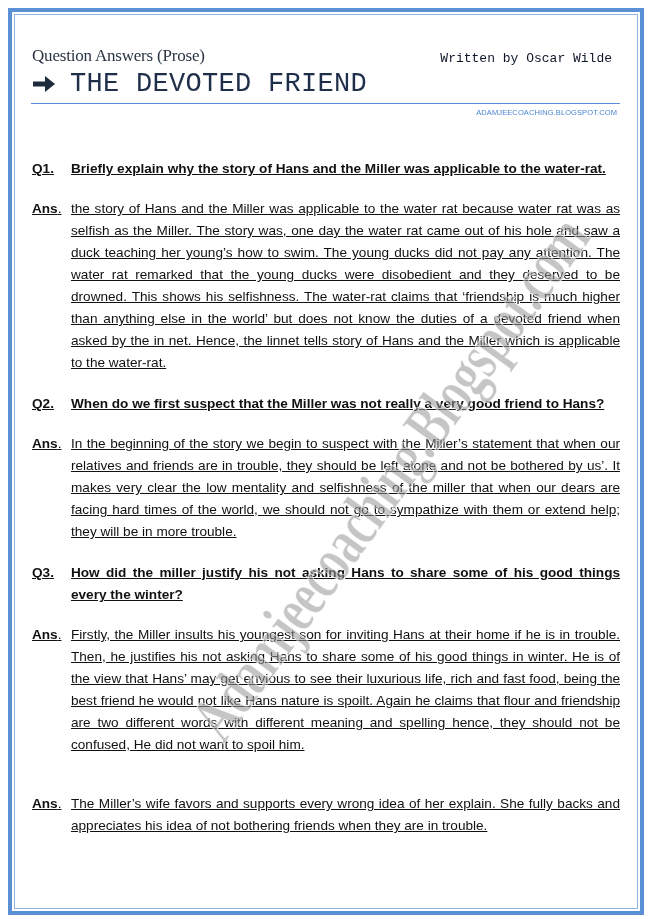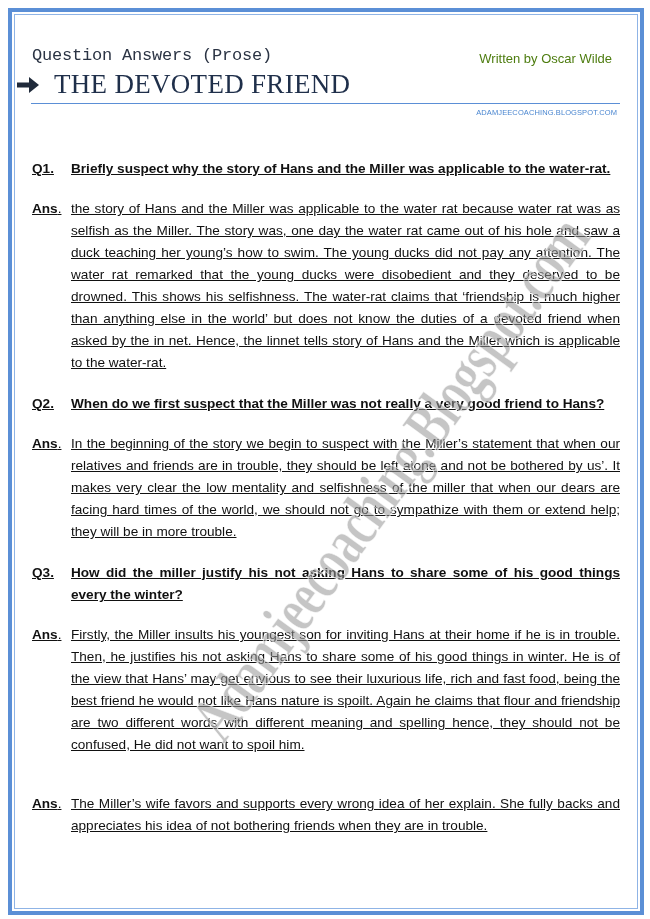--- a/index.html
+++ b/index.html
@@ -6,30 +6,30 @@
   body { width: 650px; height: 919px; position: relative; overflow: hidden; font-family: "Liberation Sans", "DejaVu Sans", sans-serif; }
   .page-border {
     position: absolute; left: 8px; top: 8px; width: 628px; height: 899px;
     border: 4px solid #5b8fd6; box-sizing: content-box;
   }
   .page-border::after {
     content: ""; position: absolute; left: 2px; top: 2px; right: 2px; bottom: 2px;
     border: 1px solid #8fb4e6;
   }
   .header-sub {
-    position: absolute; left: 32px; top: 46px; font-family: Liberation Mono, monospace;
+    position: absolute; left: 32px; top: 46px; font-family: Liberation Serif, serif;
     font-size: 17px; color: #2b3444; letter-spacing: -0.2px;
   }
   .header-author {
-    position: absolute; right: 38px; top: 51px; font-family: Liberation Sans, sans-serif;
-    font-size: 13px; color: #4d7c0f;
+    position: absolute; right: 38px; top: 51px; font-family: Liberation Mono, monospace;
+    font-size: 13px; color: #0f172a;
   }
   .header-title {
-    position: absolute; left: 16px; top: 69px; display: flex; align-items: center;
-    font-family: Liberation Serif, serif; font-size: 27px; color: #1f2f4a; letter-spacing: 0.3px;
+    position: absolute; left: 32px; top: 69px; display: flex; align-items: center;
+    font-family: Liberation Mono, monospace; font-size: 27px; color: #1f2f4a; letter-spacing: 0.3px;
   }
   .arrow-icon { width: 24px; height: 20px; margin-right: 14px; }
   .header-rule { position: absolute; left: 31px; top: 103px; width: 589px; height: 0; border-top: 1.5px solid #5b8fd6; }
   .site-url {
     position: absolute; right: 33px; top: 108px; font-family: "Liberation Sans", sans-serif;
     font-size: 7.5px; color: #4a86d0; letter-spacing: 0.1px;
   }
   .content { position: absolute; left: 32px; top: 158px; width: 588px; font-family: "Liberation Sans", "DejaVu Sans", sans-serif; font-size: 13.6px; color: #111; text-decoration: underline; }
   .qa-row { display: flex; line-height: 22px; }
   .qa-label { width: 39px; flex: 0 0 39px; }
@@ -60,21 +60,21 @@
   </svg>
   <span>THE DEVOTED FRIEND</span>
 </div>
 <div class="header-rule"></div>
 <div class="site-url">ADAMJEECOACHING.BLOGSPOT.COM</div>
 
 <div class="content">
   <div>
     <div class="qa-row q">
       <div class="qa-label"><span class="b">Q1.</span></div>
-      <div class="qa-text">Briefly suspect why the story of Hans and the Miller was applicable to the water-rat.</div>
+      <div class="qa-text">Briefly explain why the story of Hans and the Miller was applicable to the water-rat.</div>
     </div>
     <div class="gap-q"></div>
     <div class="qa-row a">
       <div class="qa-label"><span class="b">Ans</span>.</div>
       <div class="qa-text">the story of Hans and the Miller was applicable to the water rat because water rat was as selfish as the Miller. The story was, one day the water rat came out of his hole and saw a duck teaching her young’s how to swim. The young ducks did not pay any attention. The water rat remarked that the young ducks were disobedient and they deserved to be drowned. This shows his selfishness. The water-rat claims that ‘friendship is much higher than anything else in the world’ but does not know the duties of a devoted friend when asked by the in net. Hence, the linnet tells story of Hans and the Miller which is applicable to the water-rat.</div>
     </div>
     <div class="gap-a"></div>
   </div>
 
   <div>

